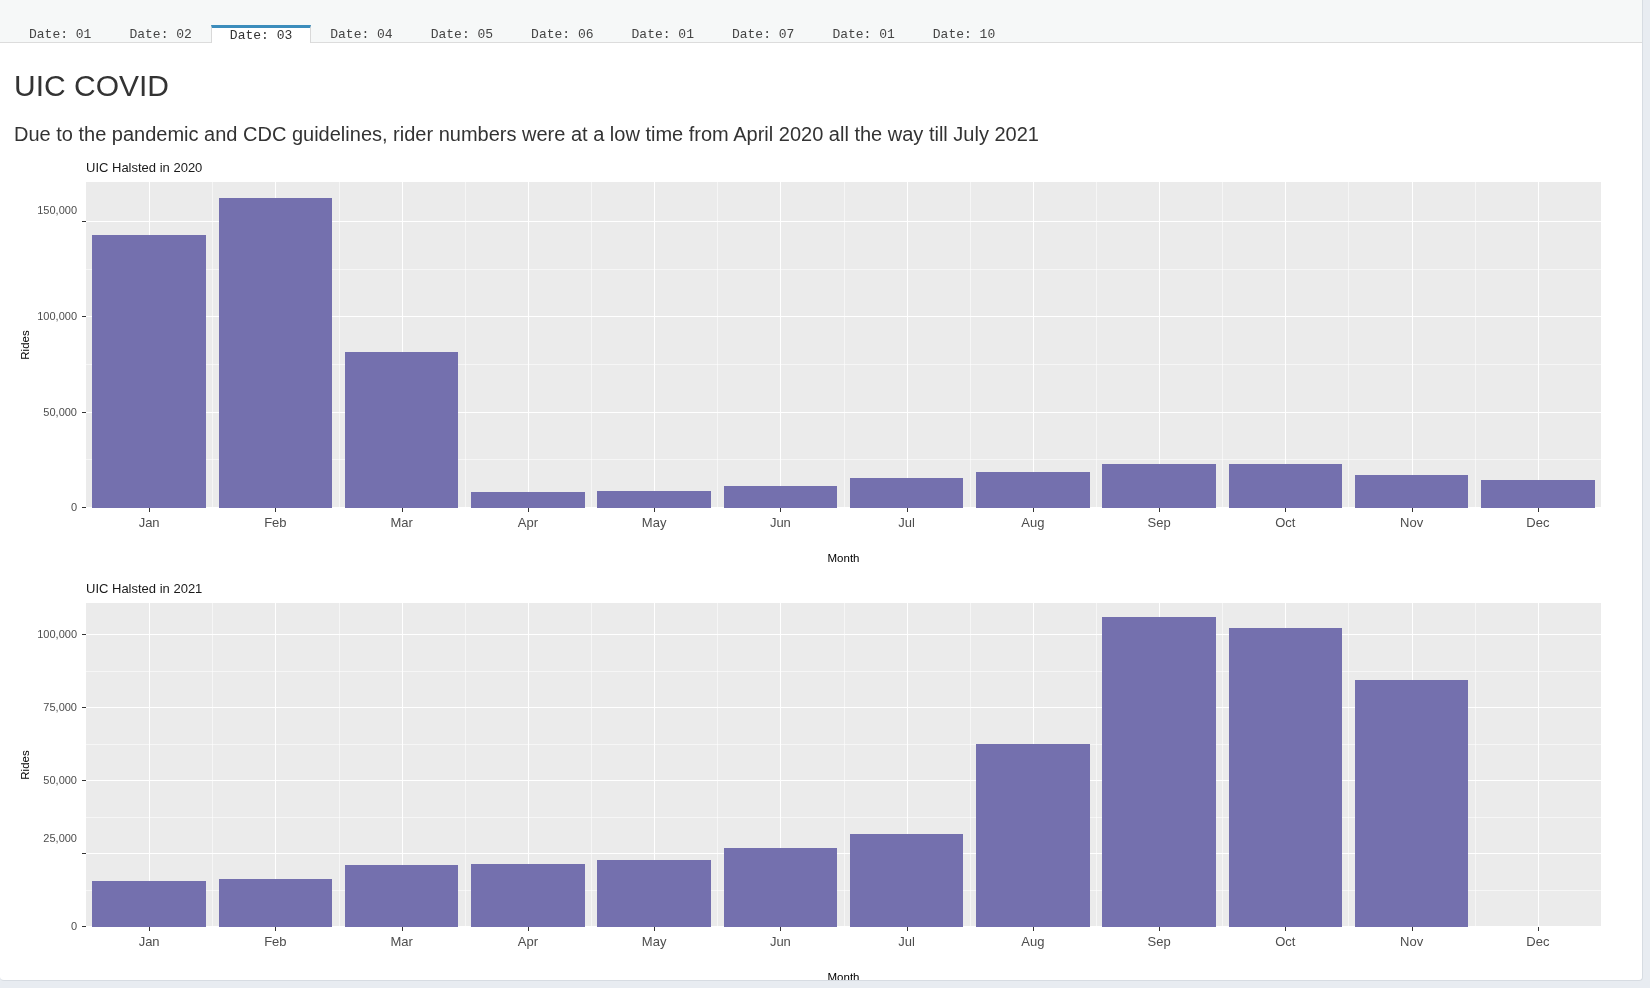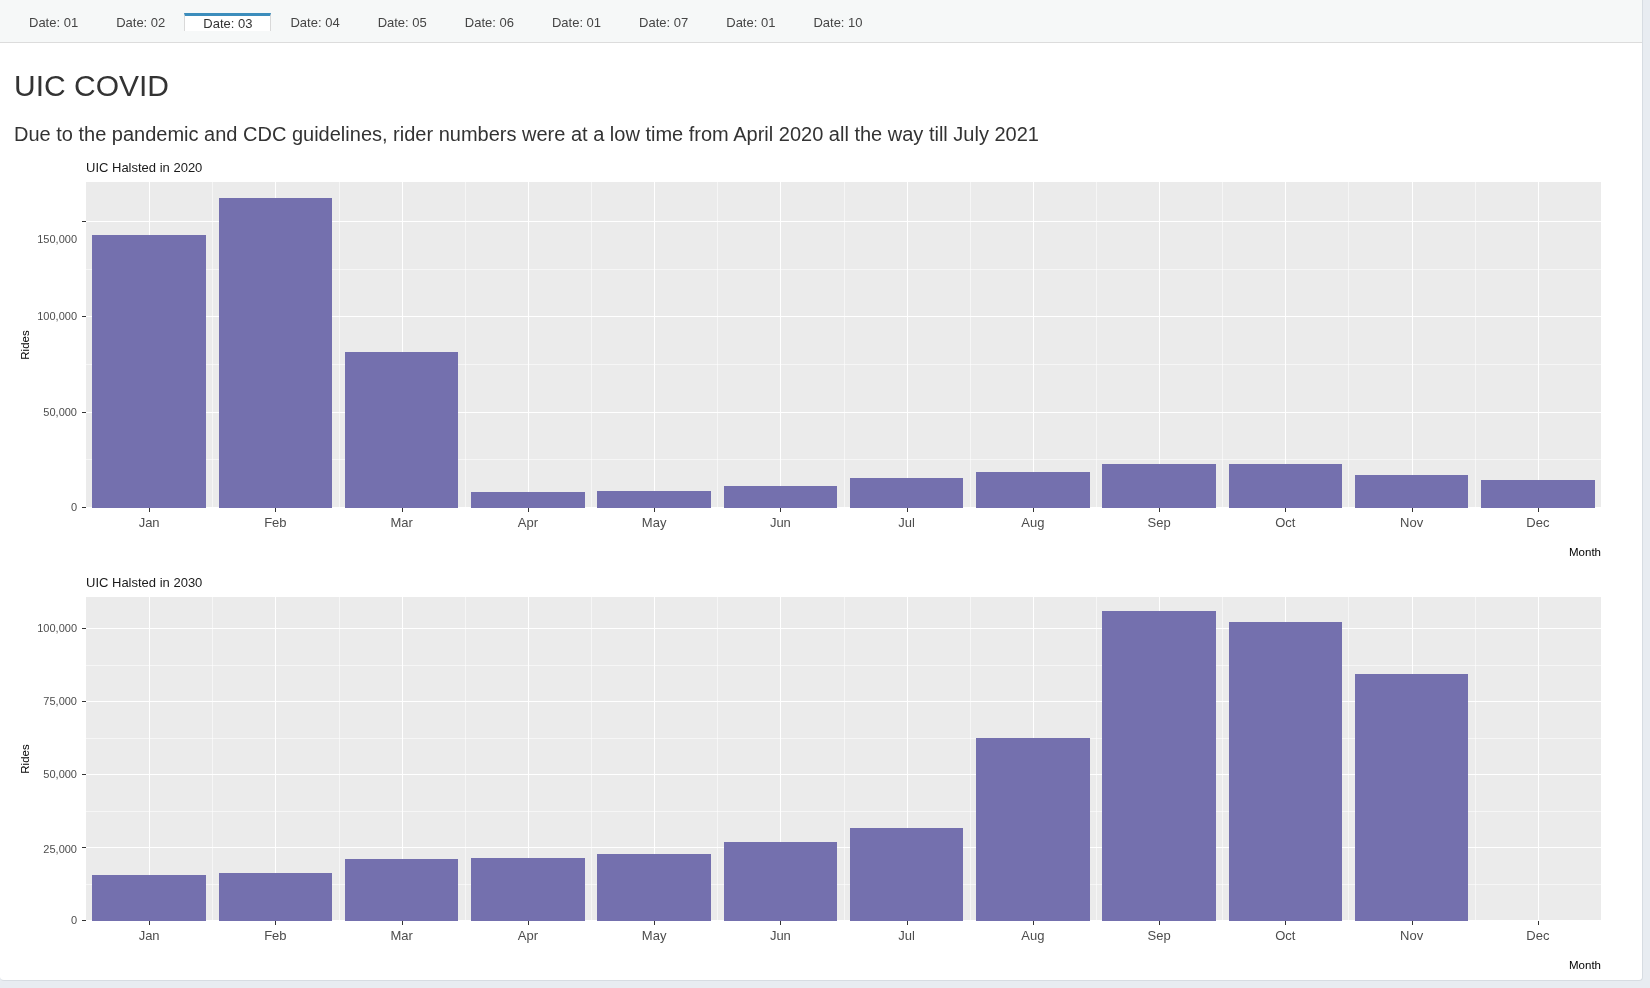--- a/index.html
+++ b/index.html
@@ -12,25 +12,26 @@
   .card {
     width:1643px; height:981px;
     background:#ffffff;
     border-right:1px solid #d7dce2;
     border-bottom:1px solid #d7dce2;
     border-radius:0 0 4px 4px;
     overflow:hidden;
   }
   
   .tabbar {
-    display:flex; align-items:center;
+    display:flex; align-items:flex-end;
     height:43px;
     background:#f6f8f8;
     border-bottom:1px solid #dcdcdc;
     padding-left:10px;
+    font-family:Liberation Mono, monospace;
   }
   .tab {
     display:flex; align-items:center;
     padding:0 18px;
     font-size:13px; color:#454545;
     border-top:3px solid transparent;
     border-left:1px solid transparent;
     border-right:1px solid transparent;
     cursor:pointer; white-space:nowrap;
   }
@@ -82,22 +83,22 @@
   .minor { opacity:0.55; }
   .bar { position:absolute; bottom:0; }
   .x-axis { position:relative; height:5px; }
   .x-tick { position:absolute; top:0; width:1px; height:4px; background:#333333; }
   .x-labels { position:relative; height:13px; margin-top:4px; }
   .x-lab {
     position:absolute; transform:translateX(-50%);
     font-size:13px; color:#4d4d4d; line-height:12px;
   }
   .x-title {
-    text-align:right; font-size:11.5px; color:#000000;
-    margin-top:16px; line-height:13px;
+    text-align:center; font-size:11.5px; color:#000000;
+    margin-top:22px; line-height:13px;
   }
 </style>
 </head>
 <body>
 
 <div class="card">
 
   <div class="tabbar">
       <div class="tab">Date: 01</div>
       <div class="tab">Date: 02</div>
@@ -121,21 +122,21 @@
         <div class="y-title" style="height: 326px;">
             <span>Rides</span>
           </div>
         <div class="y-axis" style="height: 326px;">
             <div class="y-lab" style="bottom: -5px;">0</div>
             <div class="y-tick" style="bottom: 0px;"></div>
             <div class="y-lab" style="bottom: 90.3216px;">50,000</div>
             <div class="y-tick" style="bottom: 95.3216px;"></div>
             <div class="y-lab" style="bottom: 185.643px;">100,000</div>
             <div class="y-tick" style="bottom: 190.643px;"></div>
-            <div class="y-lab" style="bottom: 263px;">150,000</div>
+            <div class="y-lab" style="bottom: 292px;">150,000</div>
             <div class="y-tick" style="bottom: 285.965px;"></div>
           </div>
         <div class="panel-col">
           <div class="panel" style="height: 326px;">
               <div class="gridline-h minor" style="bottom: 47.6608px;"></div>
               <div class="gridline-h minor" style="bottom: 142.982px;"></div>
               <div class="gridline-h minor" style="bottom: 238.304px;"></div>
               <div class="gridline-h" style="bottom: 0px;"></div>
               <div class="gridline-h" style="bottom: 95.3216px;"></div>
               <div class="gridline-h" style="bottom: 190.643px;"></div>
@@ -203,29 +204,29 @@
               <div class="x-lab" style="left: 79.1667%;">Oct</div>
               <div class="x-lab" style="left: 87.5%;">Nov</div>
               <div class="x-lab" style="left: 95.8333%;">Dec</div>
             </div>
           <div class="x-title">Month</div>
         </div>
       </div>
     </div>
 
     <div class="chart">
-      <div class="chart-title">UIC Halsted in 2030</div>
+      <div class="chart-title">UIC Halsted in 2021</div>
       <div class="chart-body">
         <div class="y-title" style="height: 324px;">
             <span>Rides</span>
           </div>
         <div class="y-axis" style="height: 324px;">
             <div class="y-lab" style="bottom: -5px;">0</div>
             <div class="y-tick" style="bottom: 0px;"></div>
-            <div class="y-lab" style="bottom: 66px;">25,000</div>
+            <div class="y-lab" style="bottom: 83px;">25,000</div>
             <div class="y-tick" style="bottom: 72.973px;"></div>
             <div class="y-lab" style="bottom: 140.946px;">50,000</div>
             <div class="y-tick" style="bottom: 145.946px;"></div>
             <div class="y-lab" style="bottom: 213.919px;">75,000</div>
             <div class="y-tick" style="bottom: 218.919px;"></div>
             <div class="y-lab" style="bottom: 286.892px;">100,000</div>
             <div class="y-tick" style="bottom: 291.892px;"></div>
           </div>
         <div class="panel-col">
           <div class="panel" style="height: 324px;">

